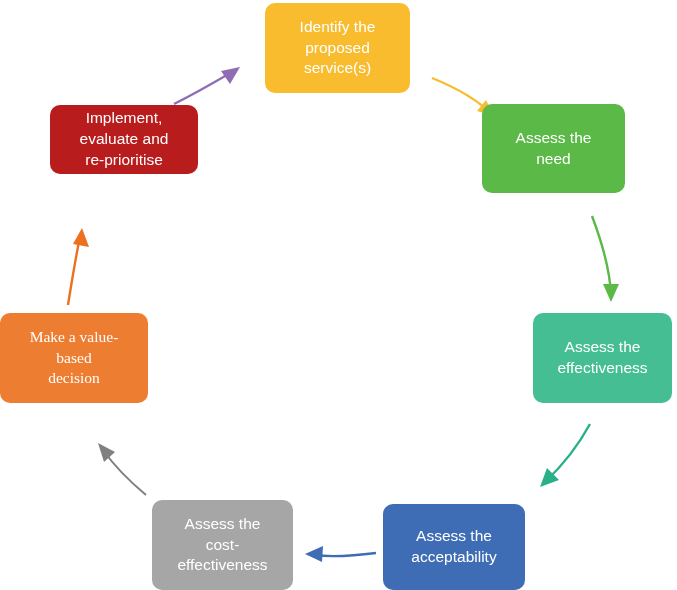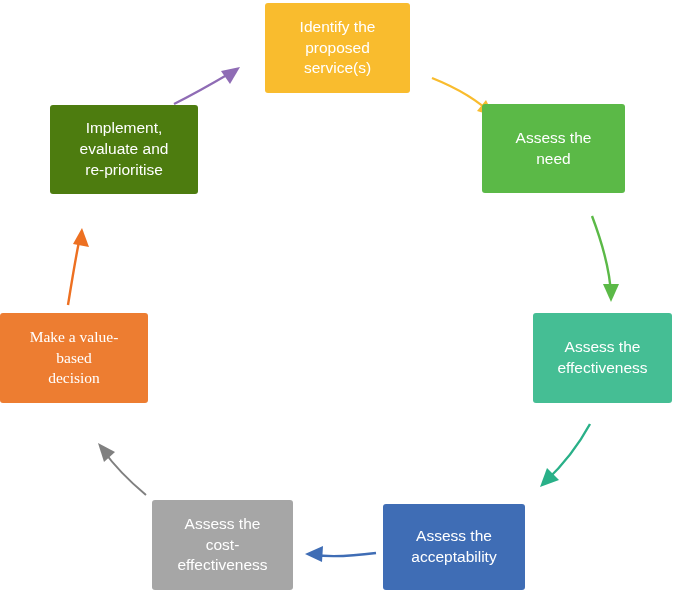--- a/index.html
+++ b/index.html
@@ -19,21 +19,21 @@
   }
   .node {
     position: absolute;
     display: flex;
     align-items: center;
     justify-content: center;
     text-align: center;
     color: #ffffff;
     font-size: 15.5px;
     line-height: 1.35;
-    border-radius: 3px;
+    border-radius: 10px;
     box-sizing: border-box;
     padding: 21px 8px;
     white-space: pre-line;
     user-select: none;
   }
   #arrow-layer {
     position: absolute;
     left: 0;
     top: 0;
     width: 677px;
@@ -90,18 +90,18 @@
       <div class="node" style="left: 533px; top: 313px; width: 139px; height: 90px; background: rgb(69, 190, 148); color: rgb(255, 255, 255);">Assess the
 effectiveness</div>
       <div class="node" style="left: 383px; top: 504px; width: 142px; height: 86px; background: rgb(63, 109, 181); color: rgb(255, 255, 255);">Assess the
 acceptability</div>
       <div class="node" style="left: 152px; top: 500px; width: 141px; height: 90px; background: rgb(166, 166, 166); color: rgb(255, 255, 255);">Assess the
 cost-
 effectiveness</div>
       <div class="node" style="left: 0px; top: 313px; width: 148px; height: 90px; background: rgb(237, 125, 49); color: rgb(255, 255, 255); font-family: Liberation Serif, serif;">Make a value-
 based
 decision</div>
-      <div class="node" style="left: 50px; top: 105px; width: 148px; height: 89px; background: #4d7c0f; color: rgb(255, 255, 255);">Implement,
+      <div class="node" style="left: 50px; top: 105px; width: 148px; height: 69px; background: #b91c1c; color: rgb(255, 255, 255);">Implement,
 evaluate and
 re-prioritise</div>
     </div>
 
 </div>
 
 </body></html>

